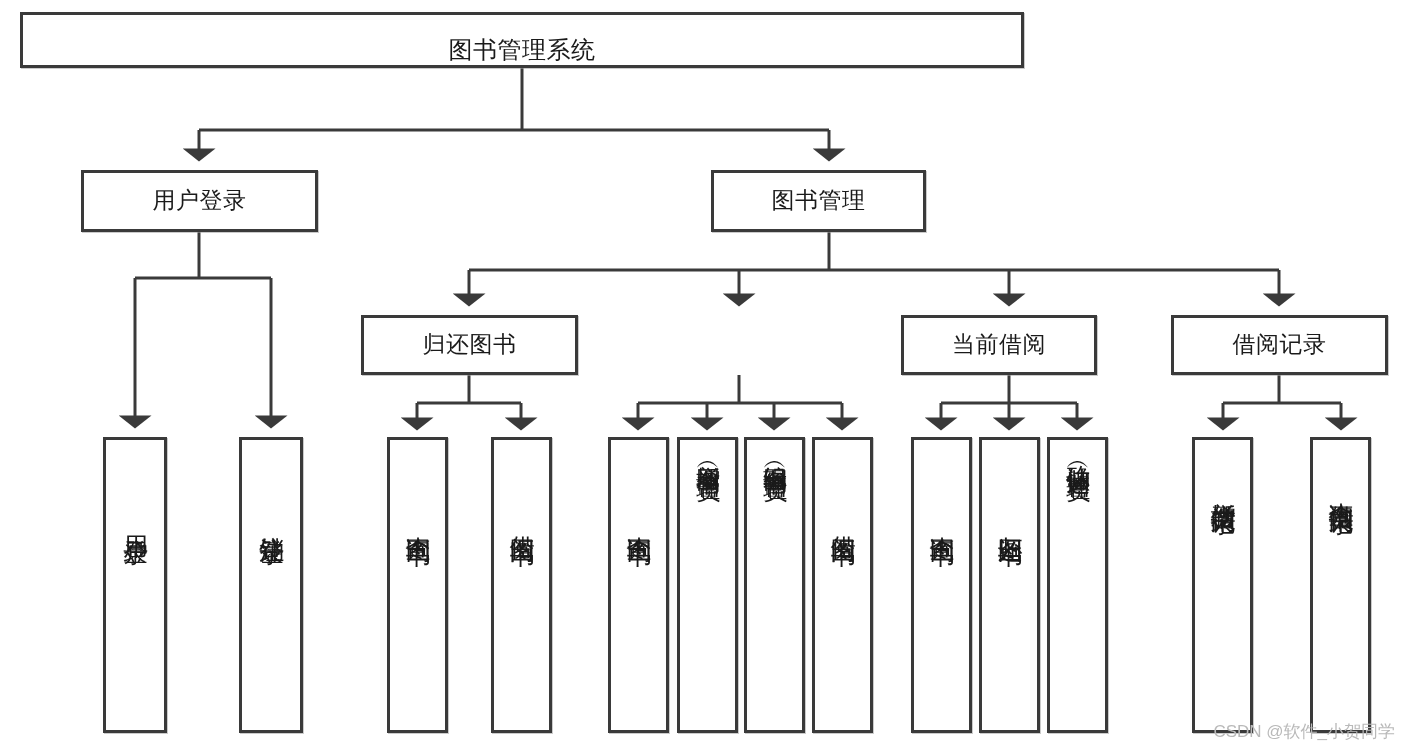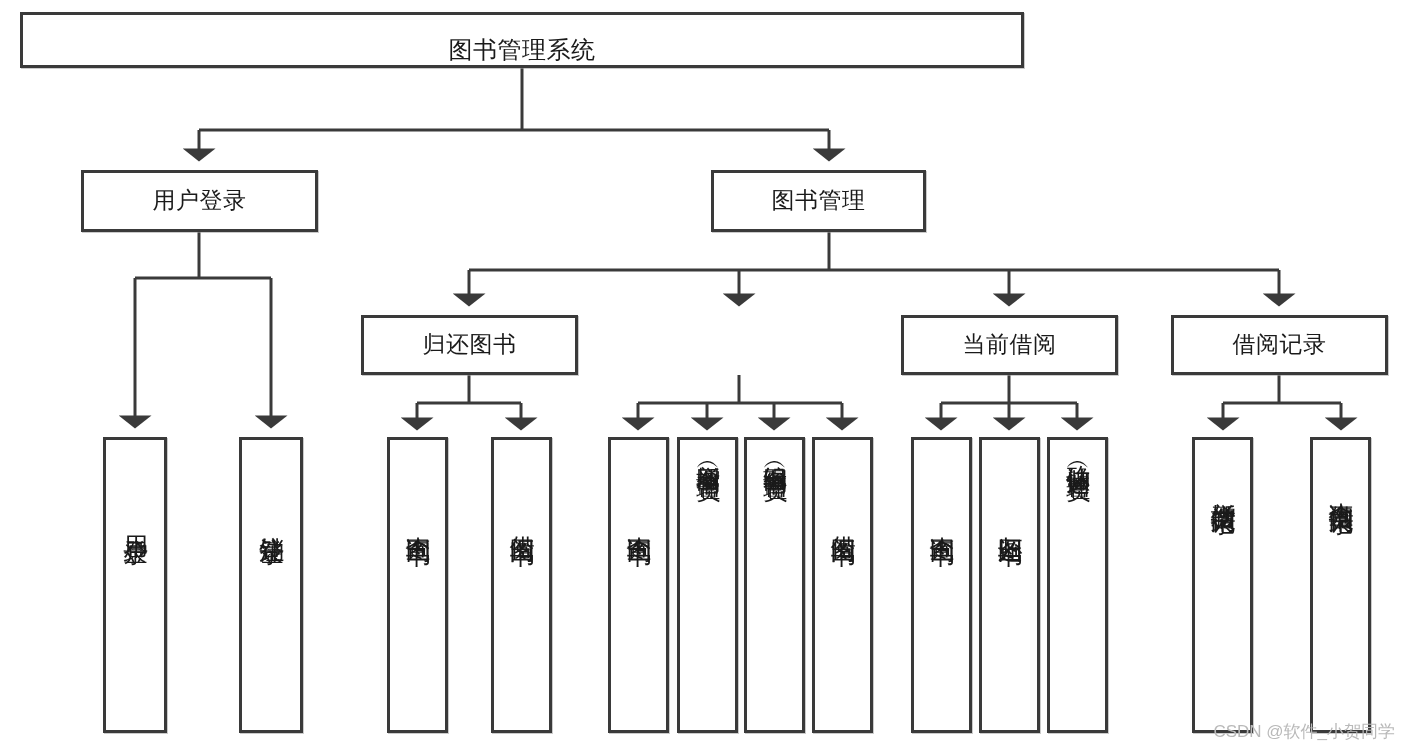--- a/index.html
+++ b/index.html
@@ -138,21 +138,21 @@
   <div class="node h" style="left:81px; top:170px; width:237px; height:62px;">
     <span class="lbl">用户登录</span>
   </div>
   <div class="node h" style="left:711px; top:170px; width:215px; height:62px;">
     <span class="lbl">图书管理</span>
   </div>
 
   <div class="node h" style="left:361px; top:315px; width:217px; height:60px;">
     <span class="lbl">归还图书</span>
   </div>
-  <div class="node h" style="left:901px; top:315px; width:217px; height:60px;justify-content:center;">
+  <div class="node h" style="left:901px; top:315px; width:196px; height:60px;justify-content:center;">
     <span class="lbl">当前借阅</span>
   </div>
   <div class="node h" style="left:1171px; top:315px; width:217px; height:60px;">
     <span class="lbl">借阅记录</span>
   </div>
 
   <div class="node v" style="left:103px; top:437px; width:64px; height:296px; padding-top:76px;">
     <span class="lbl">用户登录</span>
   </div>
   <div class="node v" style="left:239px; top:437px; width:64px; height:296px; padding-top:76px;">

